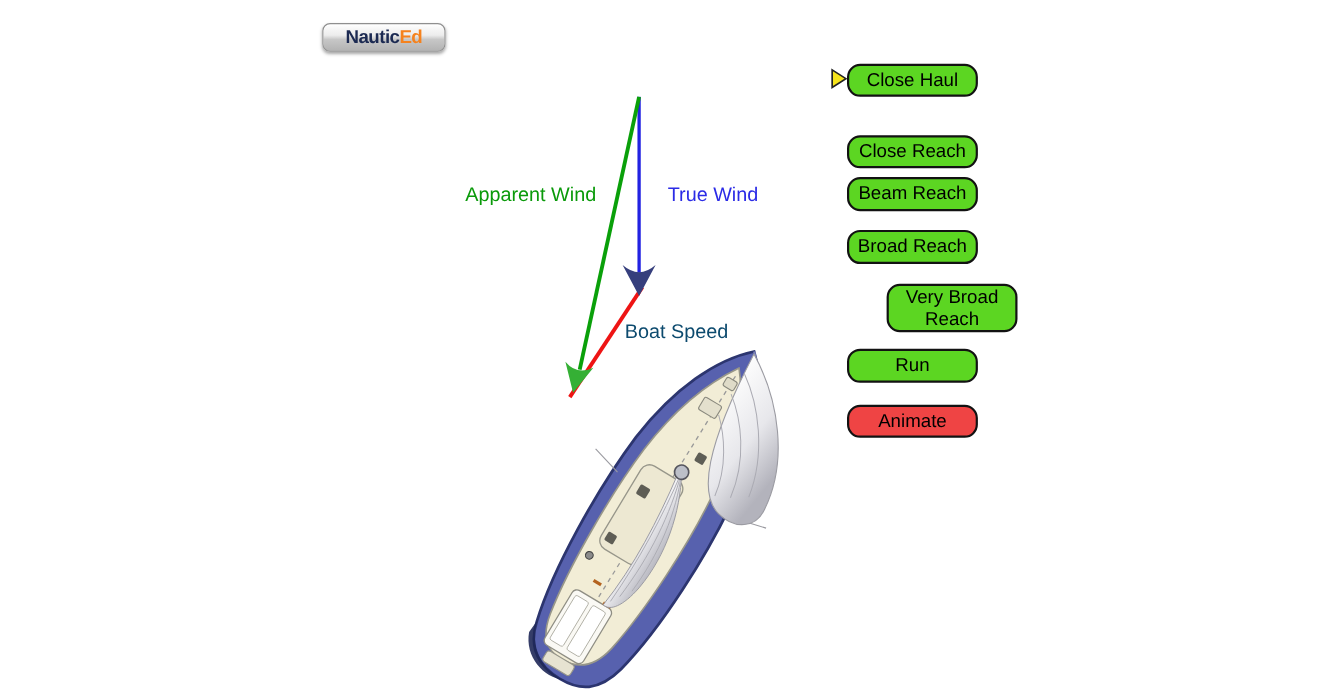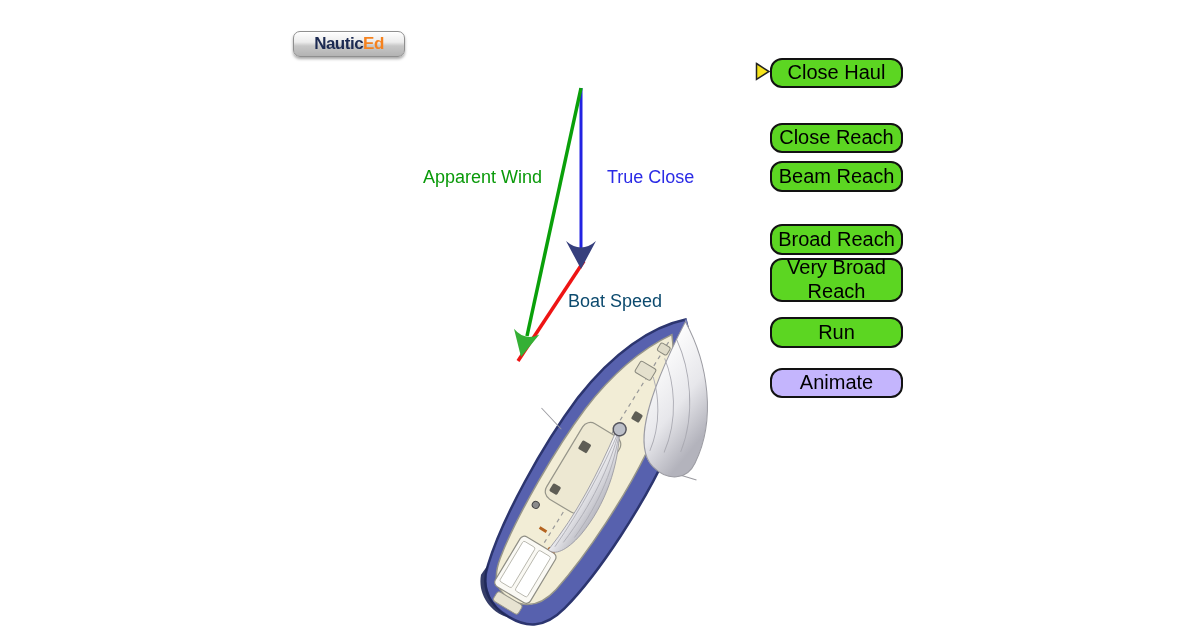--- a/index.html
+++ b/index.html
@@ -3,50 +3,50 @@
 <meta charset="utf-8">
 <style>
   html,body{margin:0;padding:0;}
   body{
     width:1200px;height:630px;position:relative;overflow:hidden;
     background:#ffffff;
     font-family:"Liberation Sans",sans-serif;
   }
   
   .logo{
-    position:absolute;left:293px;top:31px;width:112px;height:26px;
+    position:absolute;left:293px;top:21px;width:112px;height:26px;
     border-radius:7px;border:1px solid #8f8f8f;box-sizing:border-box;
     background:linear-gradient(#fefefe 0%,#ececec 42%,#c7c7c7 58%,#b3b3b3 100%);
     box-shadow:0 2px 3px rgba(0,0,0,.35), inset 0 1px 0 #ffffff;
     display:flex;align-items:center;justify-content:center;
     font-weight:bold;font-size:17px;letter-spacing:-0.5px;cursor:pointer;
   }
   .logo .nautic{color:#1C2A52;}
   .logo .ed{color:#F5821E;}
   
   .vec-label{position:absolute;font-size:18px;white-space:nowrap;}
   #lbl-apparent{left:366px;top:167px;width:176px;text-align:right;color:#0A9A0A;}
   #lbl-true{left:607px;top:167px;color:#2B2BE6;}
   #lbl-boat{left:568px;top:291px;color:#0c4a6e;}
   
   #stage{position:absolute;left:0;top:0;}
   
   .btn{
-    position:absolute;left:770px;width:133px;box-sizing:border-box;
+    position:absolute;left:770px;width:119px;box-sizing:border-box;
     border:2px solid #121212;border-radius:12px;background:#5CD622;
     display:flex;align-items:center;justify-content:center;text-align:center;
-    font-size:20px;color:#000;line-height:1.18;cursor:pointer;padding:0 4px;
+    font-size:17px;color:#000;line-height:1.18;cursor:pointer;padding:0 4px;
   }
   #btn-close-haul {top:58px;height:30px;}
   #btn-close-reach{top:123px;height:30px;}
   #btn-beam-reach {top:161px;height:31px;border-radius:12px;}
-  #btn-broad-reach{top:224px;height:31px;}
-  #btn-very-broad {top:258px;height:44px;}
+  #btn-broad-reach{top:209px;height:31px;}
+  #btn-very-broad {top:258px;height:44px;margin-left:36px;}
   #btn-run        {top:317px;height:31px;}
-  #btn-animate    {top:368px;height:30px;background:#c4b5fd;}
+  #btn-animate    {top:368px;height:30px;background:#ef4444;}
   .pointer{position:absolute;left:755px;top:62px;}
 </style>
 </head>
 <body>
 
 <svg id="stage" width="1200" height="630" viewBox="0 0 1200 630">
   <defs>
     <linearGradient id="sailGrad" x1="0" y1="0" x2="1" y2="0.25">
       <stop offset="0" stop-color="#FDFDFD"></stop>
       <stop offset="0.55" stop-color="#E7E7EB"></stop>
@@ -100,21 +100,21 @@
     <path d="M 521,357 L 539.4,334.4 Q 524.5,341.4 514,328.8 Z" fill="#35B035"></path>
   </g>
 </svg>
 
 <div class="logo">
   <span class="nautic">Nautic</span>
     <span class="ed">Ed</span>
 </div>
 
 <div class="vec-label" id="lbl-apparent">Apparent Wind</div>
-<div class="vec-label" id="lbl-true">True Close</div>
+<div class="vec-label" id="lbl-true">True Wind</div>
 <div class="vec-label" id="lbl-boat">Boat Speed</div>
 
 <svg class="pointer" width="16" height="20">
   <polygon points="1.5,1.5 14,9.5 1.5,17.5" fill="#F6E41C" stroke="#222222" stroke-width="1.5"></polygon>
 </svg>
 
 <div class="btn" id="btn-close-haul">Close Haul</div>
 <div class="btn" id="btn-close-reach">Close Reach</div>
 <div class="btn" id="btn-beam-reach">Beam Reach</div>
 <div class="btn" id="btn-broad-reach">Broad Reach</div>

